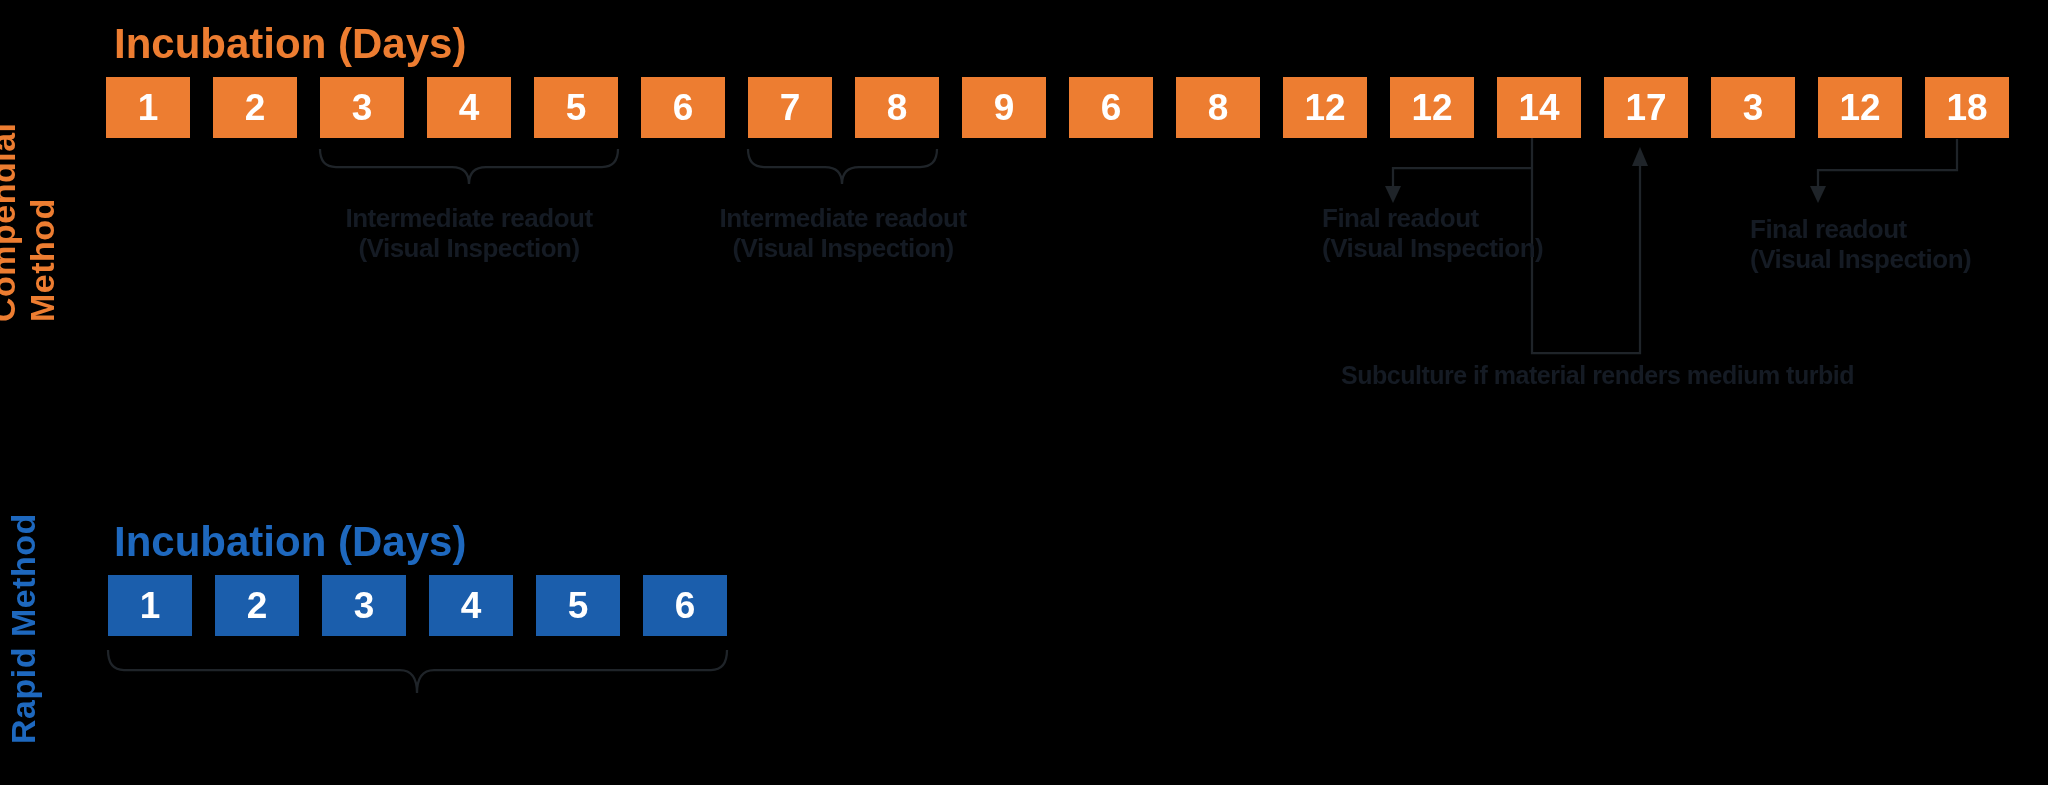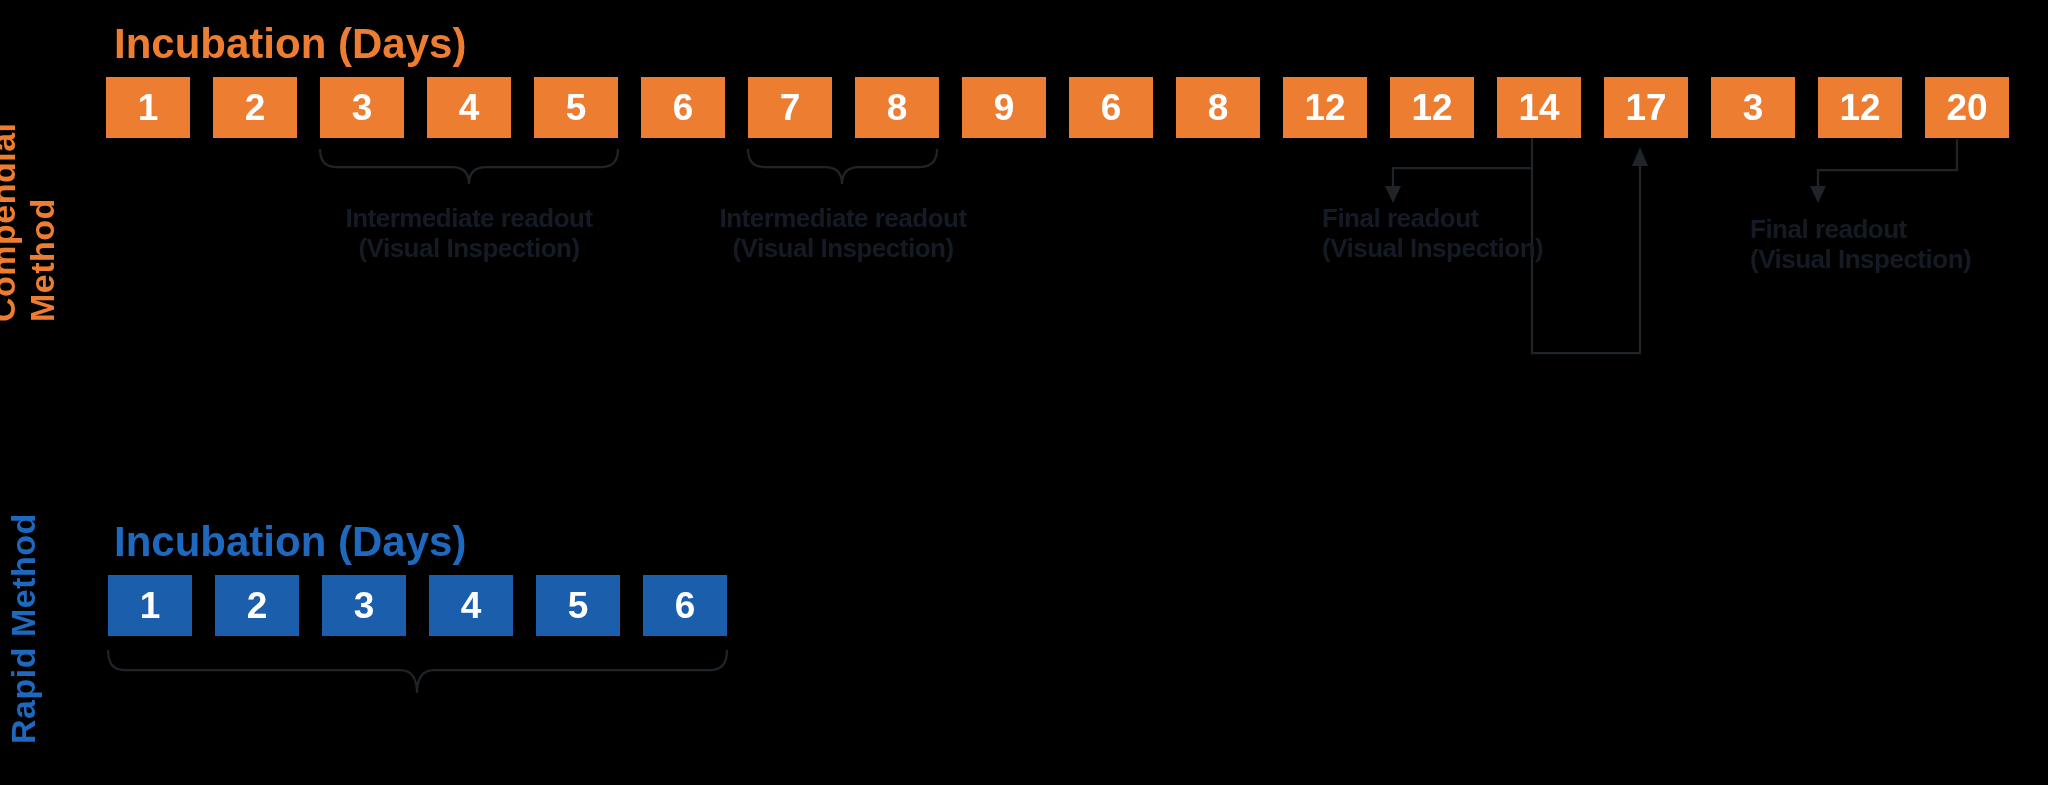--- a/index.html
+++ b/index.html
@@ -73,21 +73,21 @@
       <div class="day-box">8</div>
       <div class="day-box">9</div>
       <div class="day-box">6</div>
       <div class="day-box">8</div>
       <div class="day-box">12</div>
       <div class="day-box">12</div>
       <div class="day-box">14</div>
       <div class="day-box">17</div>
       <div class="day-box">3</div>
       <div class="day-box">12</div>
-      <div class="day-box">20</div>
+      <div class="day-box">18</div>
     </div>
 
   <svg class="overlay" viewBox="0 0 2048 785" xmlns="http://www.w3.org/2000/svg" aria-hidden="true">
     <path d="M 320 149 Q 320 167 336 167 L 452 167 Q 469 167 469 184 Q 469 167 486 167 L 602 167 Q 618 167 618 149"></path>
     <path d="M 748 149 Q 748 167 764 167 L 825 167 Q 842 167 842 184 Q 842 167 859 167 L 920 167 Q 937 167 937 149"></path>
     <path d="M 1532 168 L 1393 168 L 1393 186"></path>
     <polygon points="1385,186 1401,186 1393,203"></polygon>
     <path d="M 1532 138 L 1532 353 L 1640 353 L 1640 164"></path>
     <polygon points="1632,166 1648,166 1640,147"></polygon>
     <path d="M 1957 139 L 1957 170 L 1818 170 L 1818 186"></path>
@@ -108,20 +108,21 @@
   <div class="annotation anno-final-1">
     <span>Final readout</span><br>
     <span>(Visual Inspection)</span>
   </div>
 
   <div class="annotation anno-final-2">
     <span>Final readout</span><br>
     <span>(Visual Inspection)</span>
   </div>
 
+  <div class="annotation anno-subculture">Subculture if material renders medium turbid</div>
 
   <div class="method-label label-rapid">Rapid Method</div>
 
   <div class="section-title title-rapid">Incubation (Days)</div>
 
   <div class="day-row row-rapid">
       <div class="day-box">1</div>
       <div class="day-box">2</div>
       <div class="day-box">3</div>
       <div class="day-box">4</div>

